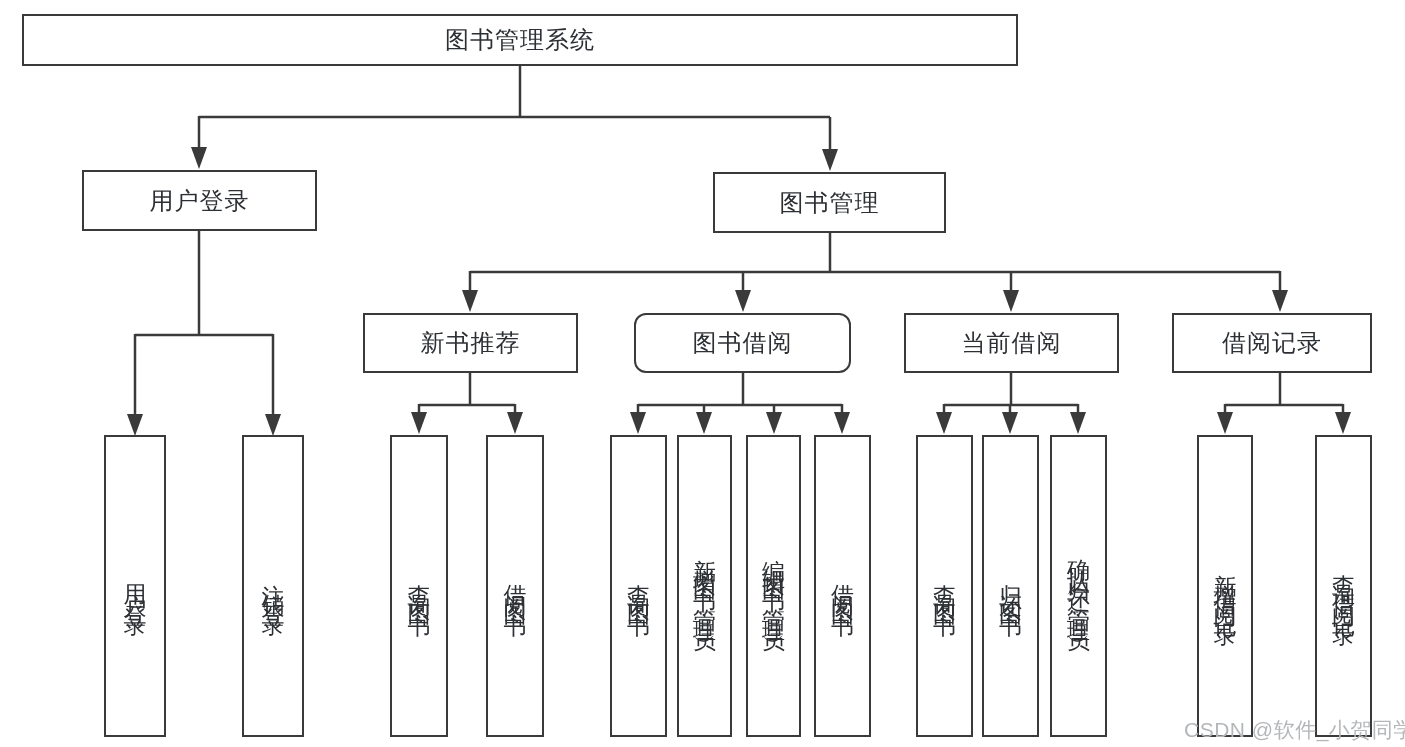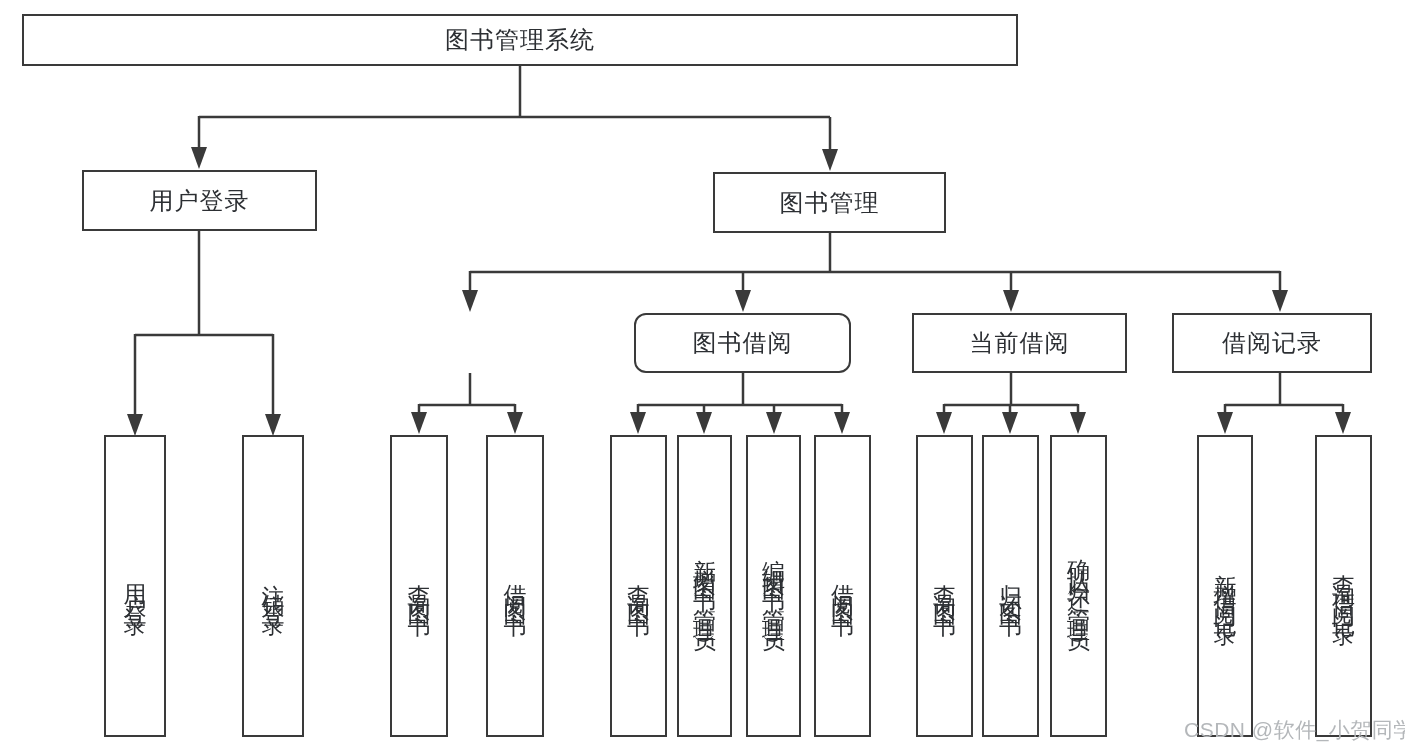--- a/index.html
+++ b/index.html
@@ -104,24 +104,27 @@
     <span class="label">图书管理系统</span>
   </div>
 
   <div class="box hbox" style="left:82px;top:170px;width:235px;height:61px;">
     <span class="label">用户登录</span>
   </div>
   <div class="box hbox" style="left:713px;top:172px;width:233px;height:61px;">
     <span class="label">图书管理</span>
   </div>
 
+  <div class="box hbox" style="left:363px;top:313px;width:215px;height:60px;">
+    <span class="label">新书推荐</span>
+  </div>
   <div class="box hbox" style="left:634px;top:313px;width:217px;height:60px;border-radius:12px;">
     <span class="label">图书借阅</span>
   </div>
-  <div class="box hbox" style="left:904px;top:313px;width:215px;height:60px;margin-left:8px;">
+  <div class="box hbox" style="left:904px;top:313px;width:215px;height:60px;">
     <span class="label">当前借阅</span>
   </div>
   <div class="box hbox" style="left:1172px;top:313px;width:200px;height:60px;">
     <span class="label">借阅记录</span>
   </div>
 
   <div class="box vbox" style="left:104px;top:435px;width:62px;height:302px;">
     <span class="label">用户登录</span>
   </div>
   <div class="box vbox" style="left:242px;top:435px;width:62px;height:302px;">

